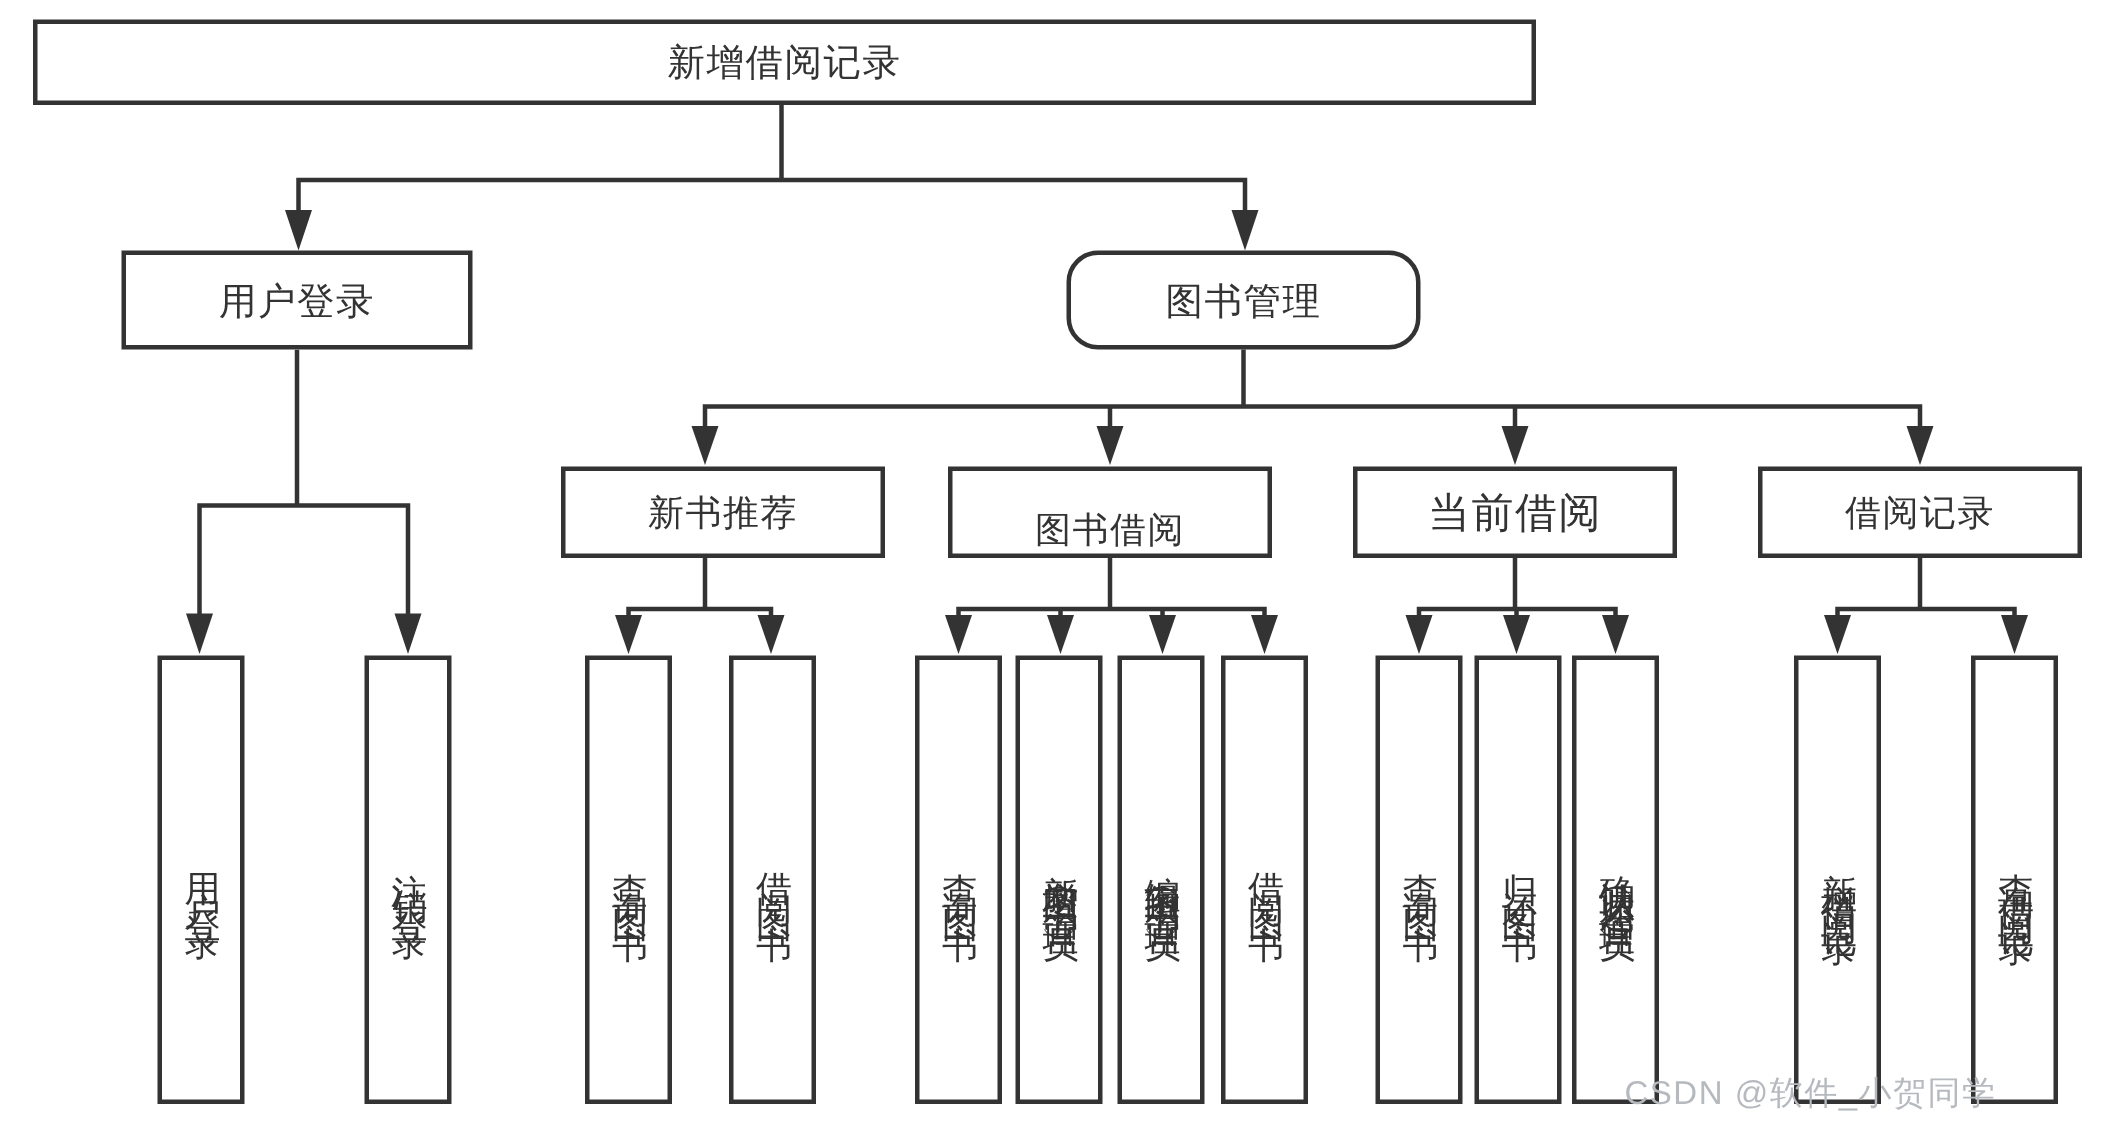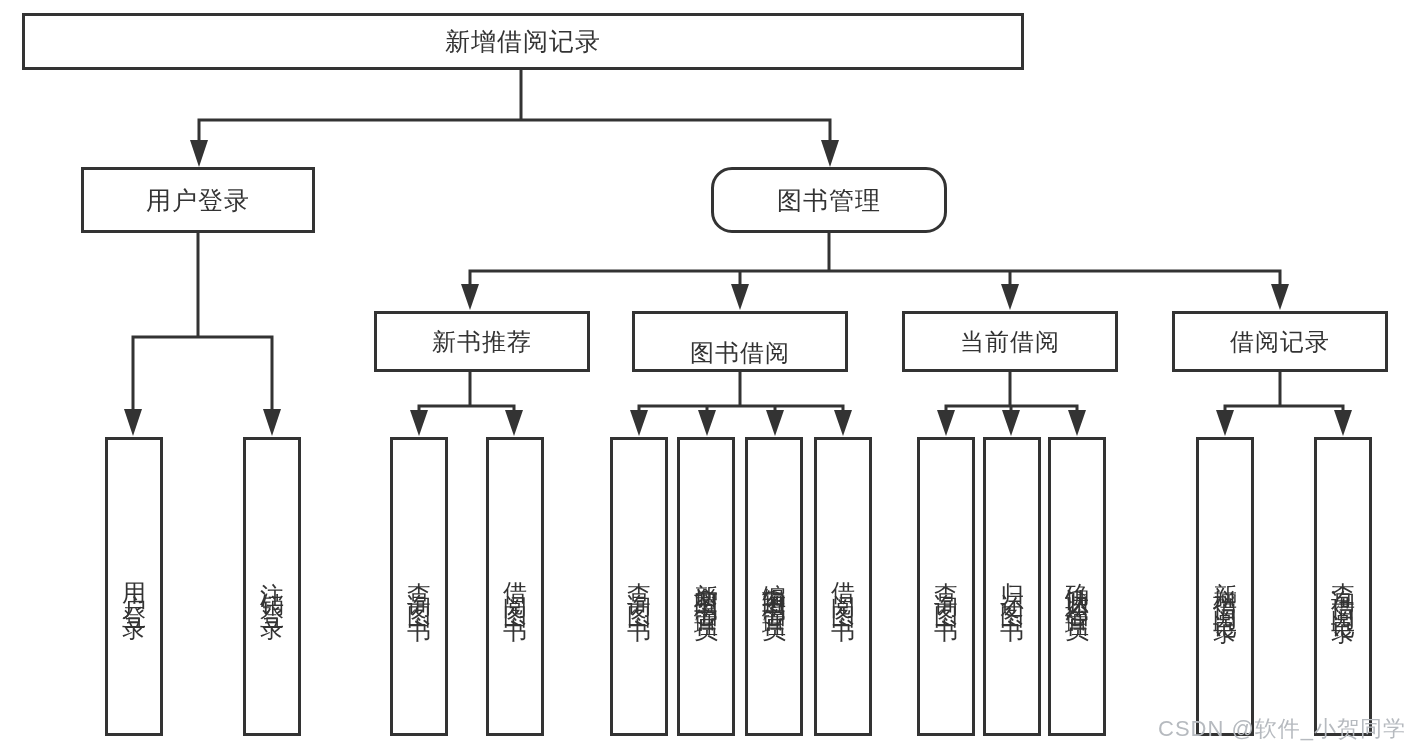--- a/index.html
+++ b/index.html
@@ -40,21 +40,21 @@
     line-height: 1;
     white-space: nowrap;
     color: #333333;
   }
   .ls-a span { letter-spacing: 12px; }
   .ls-b span { letter-spacing: 8px; }
   .ls-c span { letter-spacing: 5px; }
 
   .watermark {
     position: absolute;
-    left: 1158px;
+    left: 1083px;
     top: 714px;
     font-size: 22px;
     color: #b6babf;
     letter-spacing: 1px;
     white-space: nowrap;
   }
 </style>
 </head>
 <body>
 
@@ -115,21 +115,21 @@
   <div class="box hbox" style="left:711px; top:167px; width:236px; height:66px;border-radius:21px;">
     <span>图书管理</span>
   </div>
 
   <div class="box hbox" style="left:362px; top:311px; width:216px; height:61px; font-size:24px;margin-left:12px;">
     <span>新书推荐</span>
   </div>
   <div class="box hbox" style="left:632px; top:311px; width:216px; height:61px; font-size:24px;align-items:flex-end;">
     <span>图书借阅</span>
   </div>
-  <div class="box hbox" style="left:902px; top:311px; width:216px; height:61px; font-size:24px;">
+  <div class="box hbox" style="left:902px; top:311px; width:216px; height:61px; font-size:28px;">
     <span>当前借阅</span>
   </div>
   <div class="box hbox" style="left:1172px; top:311px; width:216px; height:61px; font-size:24px;">
     <span>借阅记录</span>
   </div>
 
   <div class="box vbox ls-a" style="left:105px;">
     <span>用户登录</span>
   </div>
   <div class="box vbox ls-a" style="left:243px;">

